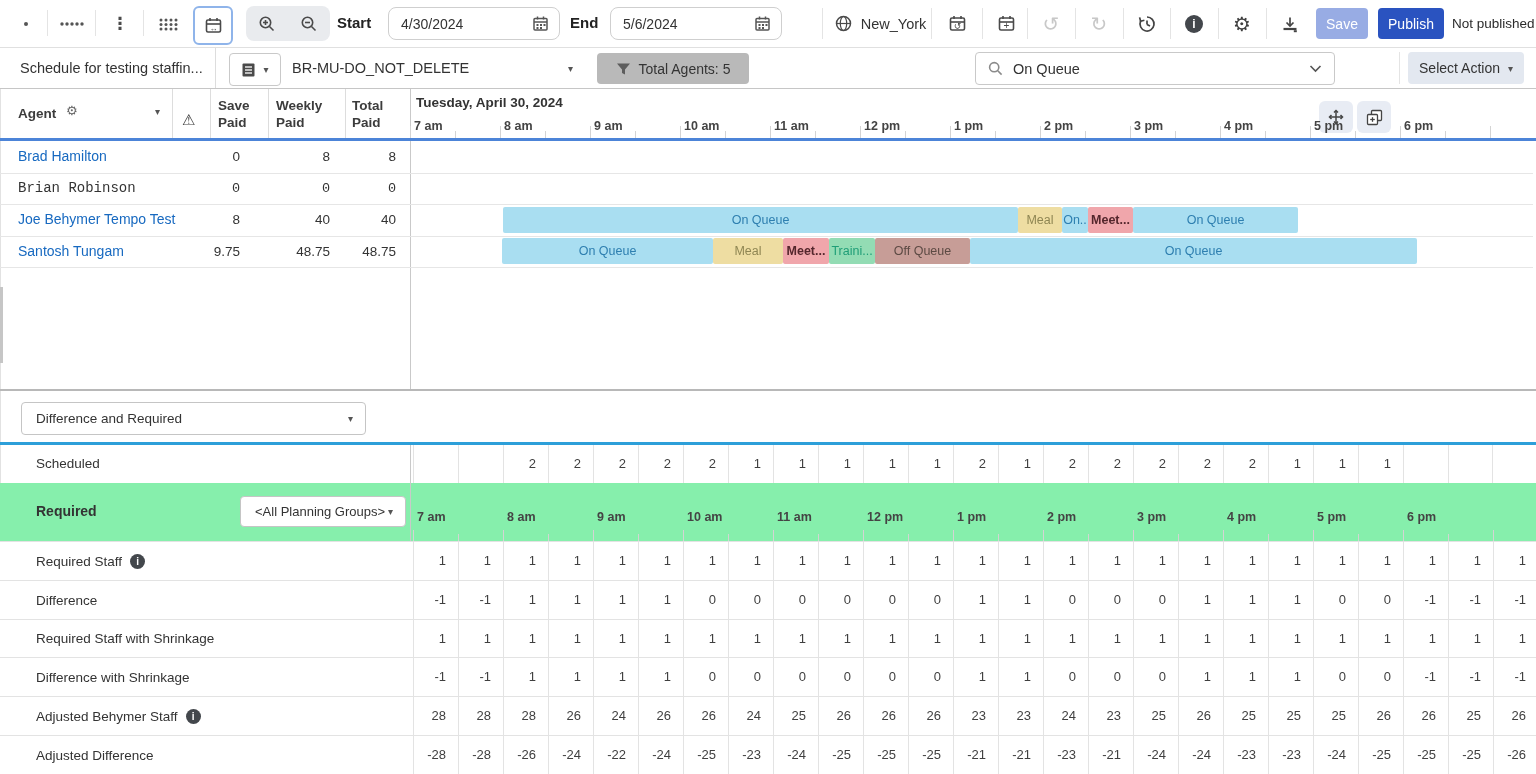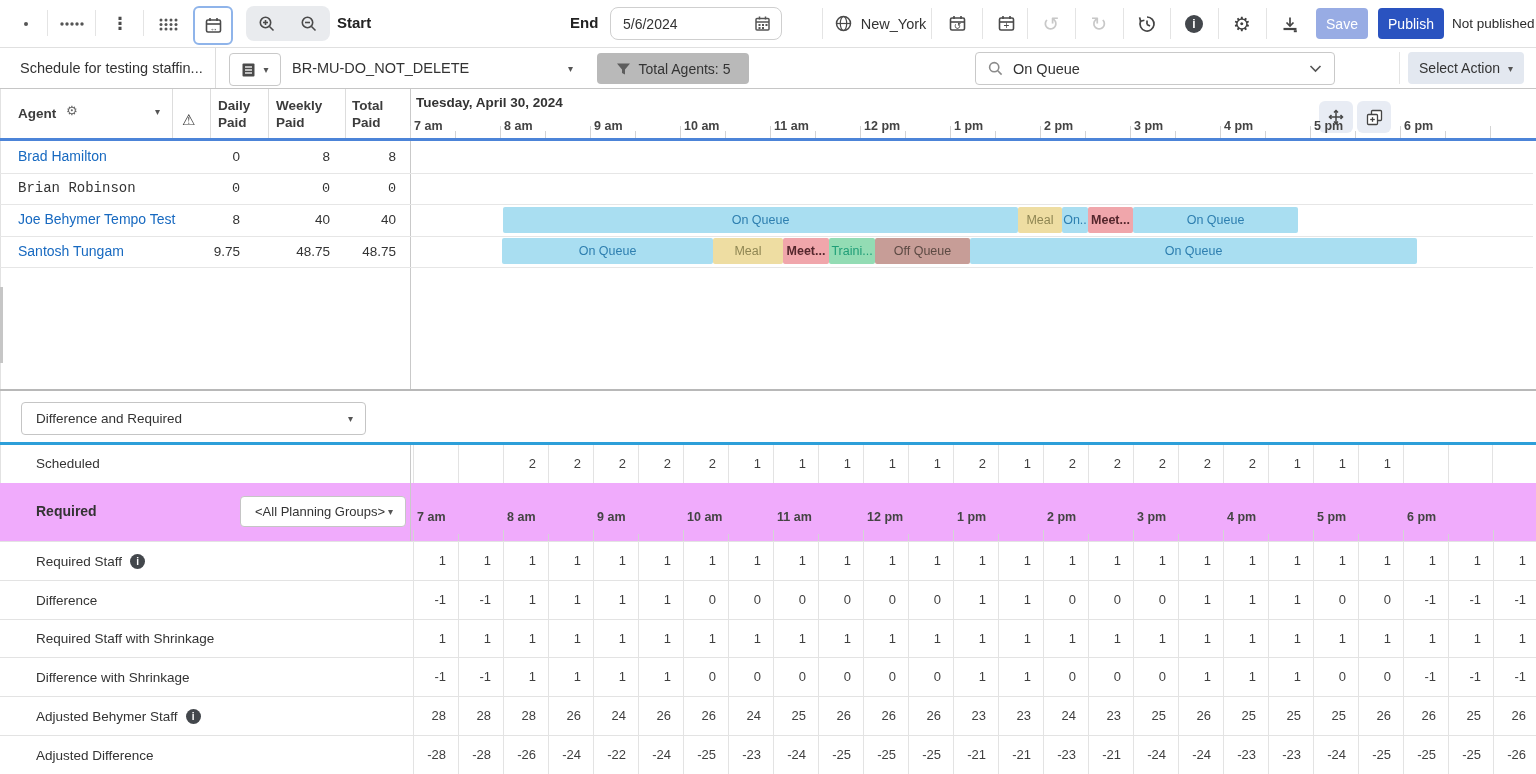--- a/index.html
+++ b/index.html
@@ -33,21 +33,21 @@
   .agent-name{position:absolute;left:18px;top:0;line-height:31px;font-size:14px;}
   .alink{color:#1769c0;}
   .cellnum{position:absolute;top:0;line-height:31px;text-align:right;font-size:13.5px;color:#333;}
   .hourlbl{position:absolute;font-weight:bold;color:#444;font-size:12.5px;}
   .tick{position:absolute;width:1px;background:#d4d4d4;}
   .bar{position:absolute;top:2.5px;height:26px;border-radius:2px;text-align:center;line-height:26px;font-size:12.5px;overflow:hidden;white-space:nowrap;}
   #split{left:0;top:389px;width:1536px;height:2px;background:#b8b8b8;}
   
   .selectbox{position:absolute;background:#fff;border:1px solid #c5c5c5;border-radius:4px;display:flex;align-items:center;justify-content:space-between;padding:0 12px 0 14px;font-size:13.5px;color:#333;}
   #schedrow{left:0;top:445px;width:1536px;height:38px;border-bottom:1px solid #e0e0e0;}
-  #reqband{left:0;top:483px;width:1536px;height:58px;background:#f0abfc;border-bottom:1px solid #ddd;}
+  #reqband{left:0;top:483px;width:1536px;height:58px;background:#86efac;border-bottom:1px solid #ddd;}
   .rowlbl{position:absolute;left:36px;font-size:13.5px;color:#333;display:flex;align-items:center;gap:8px;}
   .infocircle{display:inline-block;width:15px;height:15px;border-radius:50%;background:#43474c;color:#fff;
               font-size:10px;font-weight:bold;text-align:center;line-height:15px;}
   .vcell{position:absolute;border-left:1px solid #e3e3e3;text-align:right;padding-right:12px;box-sizing:border-box;font-size:13px;color:#3f3f3f;}
   .reqrow{position:absolute;left:0;width:1536px;border-top:1px solid #e3e3e3;background:#fff;}
 </style>
 </head>
 <body>
 
 <div id="app">
@@ -109,20 +109,34 @@
       </div>
       <div class="tbtn" style="left:42px;top:0;width:42px;">
         <svg width="18" height="18" stroke="#4a4a4a" stroke-width="1.6" fill="none">
           <circle cx="7.5" cy="7.5" r="5.2"></circle>
             <line x1="11.5" y1="11.5" x2="15.5" y2="15.5"></line>
             <line x1="5" y1="7.5" x2="10" y2="7.5"></line>
         </svg>
       </div>
     </div>
     <span class="lbl" style="left:337px;">Start</span>
+    <div class="dateinput" style="left:388px;width:148px;">
+      <span>4/30/2024</span>
+      <svg width="17" height="17">
+          <rect x="2" y="3.5" width="13" height="11.5" rx="1" fill="none" stroke="#555" stroke-width="1.5"></rect>
+          <line x1="2" y1="7" x2="15" y2="7" stroke="#555" stroke-width="1.5"></line>
+          <line x1="5.5" y1="1.5" x2="5.5" y2="4.5" stroke="#555" stroke-width="1.5"></line>
+          <line x1="11.5" y1="1.5" x2="11.5" y2="4.5" stroke="#555" stroke-width="1.5"></line>
+          <rect x="4.5" y="9" width="2" height="2" fill="#555"></rect>
+          <rect x="8" y="9" width="2" height="2" fill="#555"></rect>
+          <rect x="11.5" y="9" width="2" height="2" fill="#555"></rect>
+          <rect x="4.5" y="12" width="2" height="2" fill="#555"></rect>
+          <rect x="8" y="12" width="2" height="2" fill="#555"></rect>
+        </svg>
+    </div>
     <span class="lbl" style="left:570px;">End</span>
     <div class="dateinput" style="left:610px;width:148px;">
       <span>5/6/2024</span>
       <svg width="17" height="17">
           <rect x="2" y="3.5" width="13" height="11.5" rx="1" fill="none" stroke="#555" stroke-width="1.5"></rect>
           <line x1="2" y1="7" x2="15" y2="7" stroke="#555" stroke-width="1.5"></line>
           <line x1="5.5" y1="1.5" x2="5.5" y2="4.5" stroke="#555" stroke-width="1.5"></line>
           <line x1="11.5" y1="1.5" x2="11.5" y2="4.5" stroke="#555" stroke-width="1.5"></line>
           <rect x="4.5" y="9" width="2" height="2" fill="#555"></rect>
           <rect x="8" y="9" width="2" height="2" fill="#555"></rect>
@@ -262,21 +276,21 @@
 
   <div id="leftborder" class="abs"></div>
   <div id="scrollchip" class="abs"></div>
 
   <div class="abs" style="left:0;top:89px;width:410px;height:51px;">
     <span class="hdrtxt" style="left:18px;top:16px;">Agent</span>
     <span class="abs" style="left:66px;top:14px;font-size:13px;color:#666;">⚙</span>
     <span class="caret abs" style="left:155px;top:17px;">▾</span>
     <span class="abs" style="left:182px;top:22px;font-size:15px;color:#3d3d3d;font-weight:bold;">⚠</span>
     <div id="paid-headers">
-        <div class="hdrtxt" style="left: 218px; top: 8px; width: 52px;">Daily Paid</div>
+        <div class="hdrtxt" style="left: 218px; top: 8px; width: 52px;">Save Paid</div>
         <div class="hdrtxt" style="left: 276px; top: 8px; width: 52px;">Weekly Paid</div>
         <div class="hdrtxt" style="left: 352px; top: 8px; width: 52px;">Total Paid</div>
       </div>
   </div>
   <div class="hcol-line" style="left:172px;"></div>
   <div class="hcol-line" style="left:210px;"></div>
   <div class="hcol-line" style="left:268px;"></div>
   <div class="hcol-line" style="left:345px;"></div>
   <div class="panel-vline" style="left:410px;top:89px;height:301px;"></div>
 

